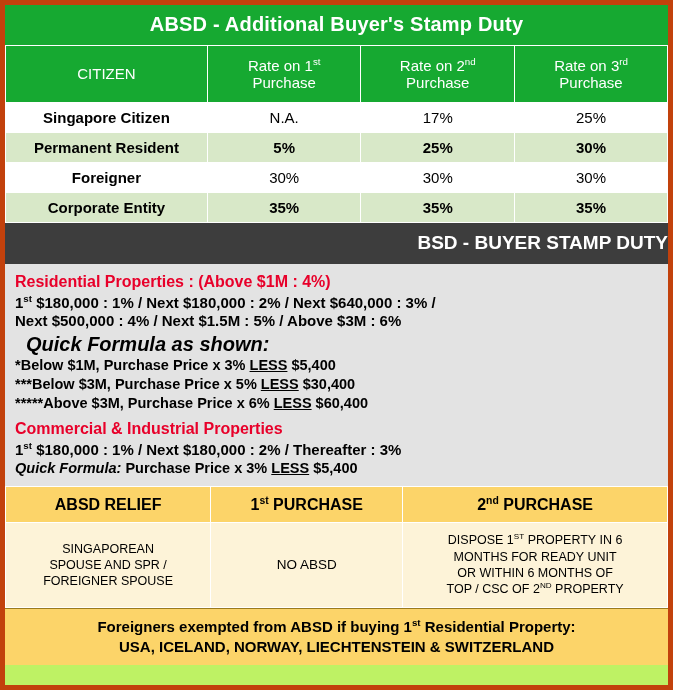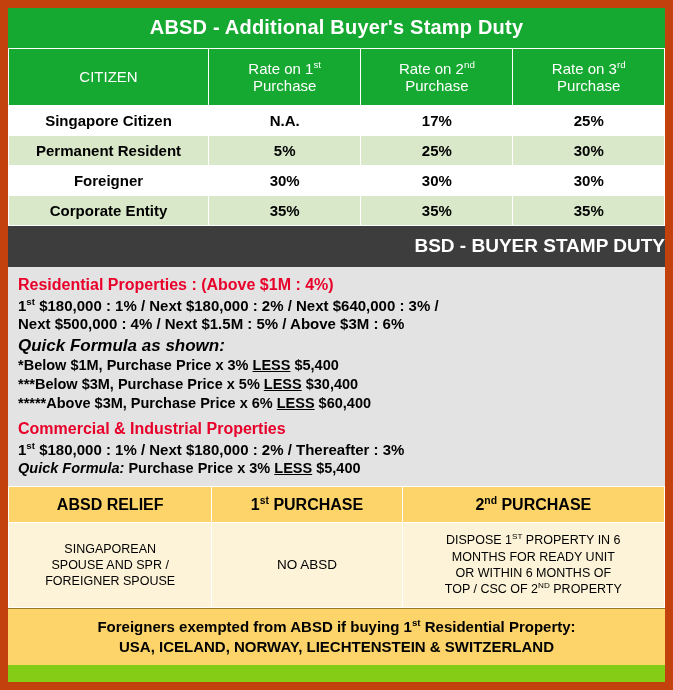--- a/index.html
+++ b/index.html
@@ -10,22 +10,22 @@
   body {
     width: 673px;
     height: 690px;
     font-family: "Liberation Sans", sans-serif;
     overflow: hidden;
   }
   .page {
     width: 673px;
     height: 690px;
     box-sizing: border-box;
-    border: 8px solid #c2410c;
-    background: #84cc16;
+    border: 5px solid #c2410c;
+    background: #bef264;
     position: relative;
   }
 
   
   .absd-title {
     background: #16a931;
     color: #ffffff;
     font-size: 20px;
     font-weight: bold;
     text-align: center;
@@ -50,21 +50,21 @@
     padding: 10px 2px;
     line-height: 1.15;
   }
   .absd-head td.citizen-head {
     font-size: 15px;
   }
   .row-a td {
     background: #ffffff;
     color: #000000;
     font-size: 15px;
-    font-weight: bold;
+    font-weight: normal;
     padding: 6px 2px;
     border: 1px solid #cfcfcf;
   }
   .row-b td {
     background: #d8e8c8;
     color: #000000;
     font-size: 15px;
     font-weight: bold;
     padding: 6px 2px;
     border: 1px solid #cfcfcf;
@@ -98,24 +98,24 @@
     font-size: 16px;
     margin: 2px 0 2px 0;
   }
   .bsd-line {
     font-size: 15px;
     font-weight: bold;
     line-height: 1.25;
     margin: 0;
   }
   .bsd-italic {
-    font-size: 17px;
+    font-size: 20px;
     font-style: italic;
     font-weight: bold;
-    margin: 2px 0 0 0;
+    margin: 2px 0 0 11px;
   }
   .bsd-sub {
     font-size: 14.5px;
     font-weight: bold;
     line-height: 1.3;
     margin: 0;
   }
   .u { text-decoration: underline; }
   .gap { height: 5px; }
 

